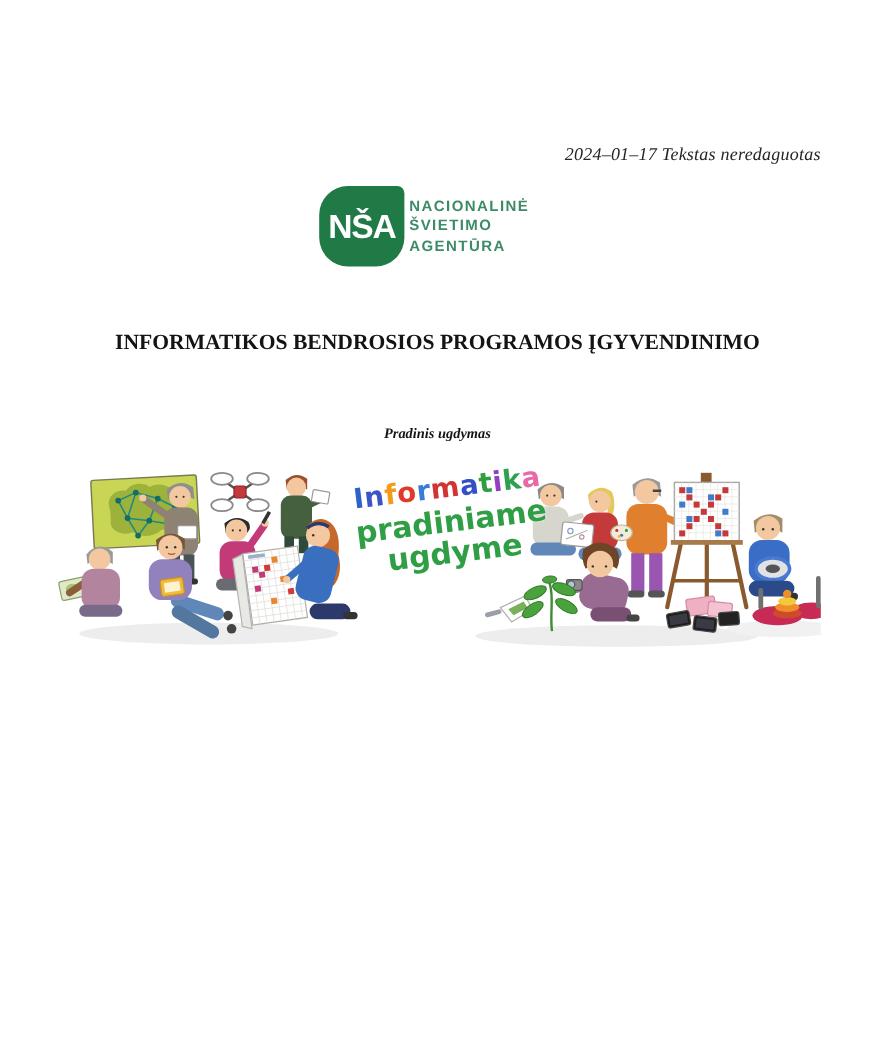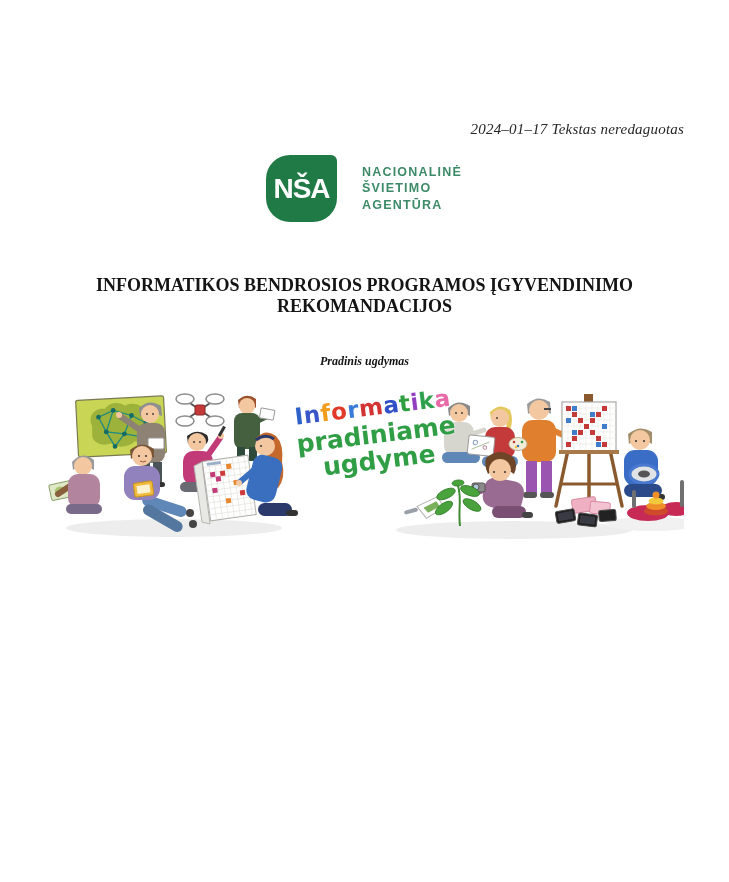--- a/index.html
+++ b/index.html
@@ -4,21 +4,21 @@
 <style>
   html,body{margin:0;padding:0;background:#ffffff;}
   .page{
     position:relative;width:729px;height:880px;margin:0 auto;background:#ffffff;
     font-family:"Liberation Serif", serif;color:#151515;overflow:hidden;
   }
   .date-note{
     position:absolute;top:121px;right:45px;
     font-style:italic;font-size:15px;color:#262626;letter-spacing:0.2px;
   }
-  .logo-block{position:absolute;top:155px;left:266px;display:flex;align-items:center;gap:25px;}
+  .logo-block{position:absolute;top:155px;left:266px;display:flex;align-items:center;gap:4px;}
   .logo-mark{
     width:71px;height:67px;border-radius:24px 6px 24px 24px;
     display:flex;align-items:center;justify-content:center;background:#1f7a46;
   }
   .logo-monogram{
     font-family:"Liberation Sans", sans-serif;font-weight:bold;font-size:28px;
     color:#ffffff;letter-spacing:-1px;
   }
   .logo-text{
     display:flex;flex-direction:column;justify-content:center;
@@ -58,21 +58,20 @@
     </div>
     <div class="logo-text" style="color: rgb(61, 138, 104);">
       <span>NACIONALINĖ</span>
       <span>ŠVIETIMO</span>
       <span>AGENTŪRA</span>
     </div>
   </div>
 
   <h1 class="title">
     <span class="title-line">INFORMATIKOS BENDROSIOS PROGRAMOS ĮGYVENDINIMO</span>
-    <span class="title-line">REKOMANDACIJOS</span>
   </h1>
 
   <div class="subtitle">Pradinis ugdymas</div>
 
   <div class="illustration">
     <svg width="640" height="160" viewBox="0 0 640 160">
 
       <ellipse cx="130" cy="142" rx="108" ry="9" fill="#ededed"></ellipse>
       <ellipse cx="470" cy="144" rx="118" ry="9" fill="#ededed"></ellipse>
       <ellipse cx="608" cy="138" rx="46" ry="7" fill="#f1f1f1"></ellipse>

